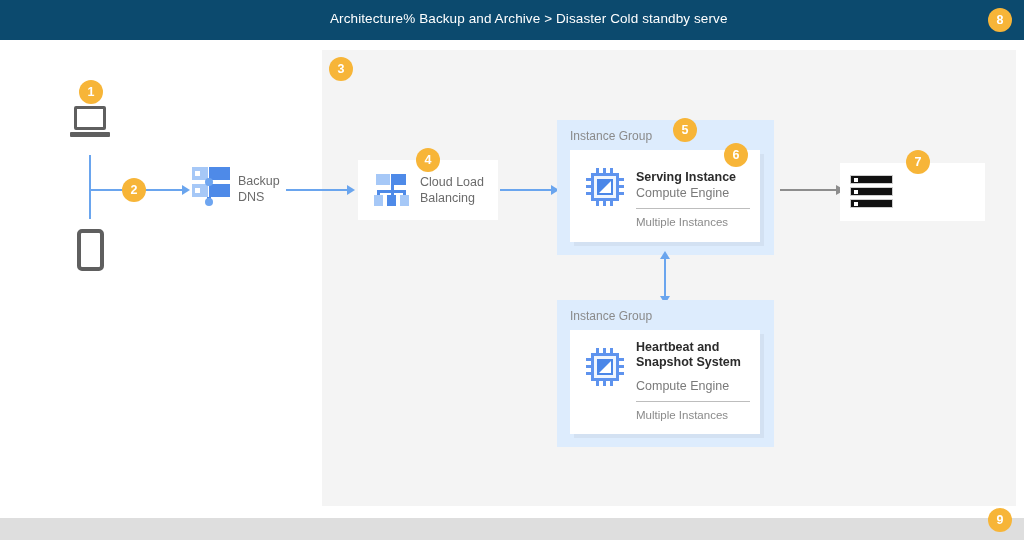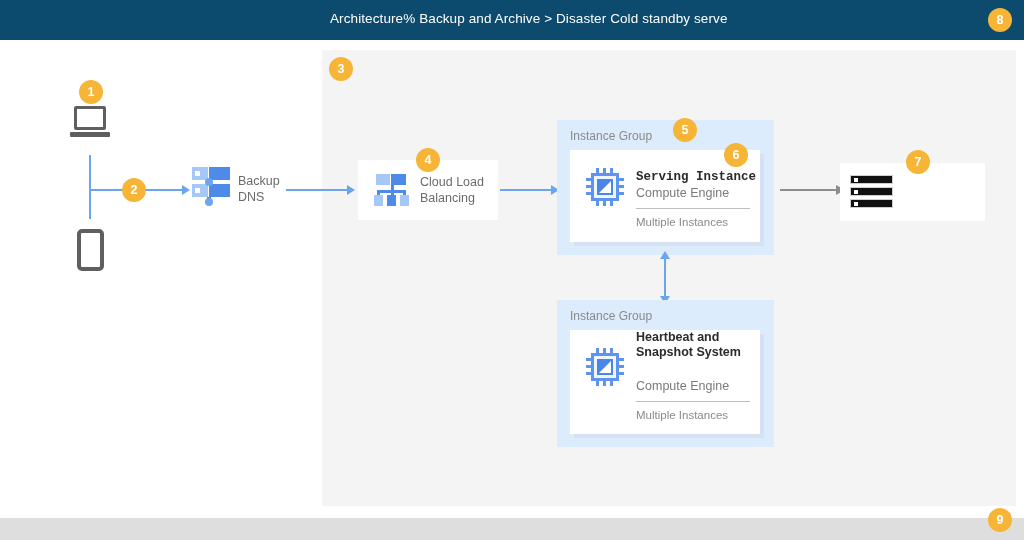--- a/index.html
+++ b/index.html
@@ -256,21 +256,21 @@
       <div class="cpu-pin" style="left:10px;top:32px;width:3px;height:6px;"></div>
       <div class="cpu-pin" style="left:17px;top:32px;width:3px;height:6px;"></div>
       <div class="cpu-pin" style="left:24px;top:32px;width:3px;height:6px;"></div>
       <div class="cpu-pin" style="left:0;top:10px;width:6px;height:3px;"></div>
       <div class="cpu-pin" style="left:0;top:17px;width:6px;height:3px;"></div>
       <div class="cpu-pin" style="left:0;top:24px;width:6px;height:3px;"></div>
       <div class="cpu-pin" style="left:32px;top:10px;width:6px;height:3px;"></div>
       <div class="cpu-pin" style="left:32px;top:17px;width:6px;height:3px;"></div>
       <div class="cpu-pin" style="left:32px;top:24px;width:6px;height:3px;"></div>
     </div>
-    <div class="card-title" style="top:20px;font-family:Liberation Mono, monospace;">Serving Instance</div>
+    <div class="card-title" style="top:20px;">Serving Instance</div>
     <div class="card-sub" style="top:36px;">Compute Engine</div>
     <div class="card-rule" style="top:58px;"></div>
     <div class="card-foot" style="top:66px;">Multiple Instances</div>
   </div>
 </div>
 <div class="badge" style="left:673px;top:118px;">5</div>
 <div class="badge" style="left:724px;top:143px;">6</div>
 
 <div class="line-gray" style="left:780px;top:189px;width:58px;height:1.5px;"></div>
 <div class="arrow-r-gray" style="left:836px;top:185px;"></div>
@@ -308,21 +308,21 @@
       <div class="cpu-pin" style="left:10px;top:32px;width:3px;height:6px;"></div>
       <div class="cpu-pin" style="left:17px;top:32px;width:3px;height:6px;"></div>
       <div class="cpu-pin" style="left:24px;top:32px;width:3px;height:6px;"></div>
       <div class="cpu-pin" style="left:0;top:10px;width:6px;height:3px;"></div>
       <div class="cpu-pin" style="left:0;top:17px;width:6px;height:3px;"></div>
       <div class="cpu-pin" style="left:0;top:24px;width:6px;height:3px;"></div>
       <div class="cpu-pin" style="left:32px;top:10px;width:6px;height:3px;"></div>
       <div class="cpu-pin" style="left:32px;top:17px;width:6px;height:3px;"></div>
       <div class="cpu-pin" style="left:32px;top:24px;width:6px;height:3px;"></div>
     </div>
-    <div class="card-title" style="top:0;">Heartbeat and
+    <div class="card-title" style="top:10px;">Heartbeat and
 Snapshot System</div>
     <div class="card-sub" style="top:49px;">Compute Engine</div>
     <div class="card-rule" style="top:71px;"></div>
     <div class="card-foot" style="top:79px;">Multiple Instances</div>
   </div>
 </div>
 
 <div id="footer-bar"></div>
 <div class="badge" style="right:12px;top:508px;">9</div>
 

